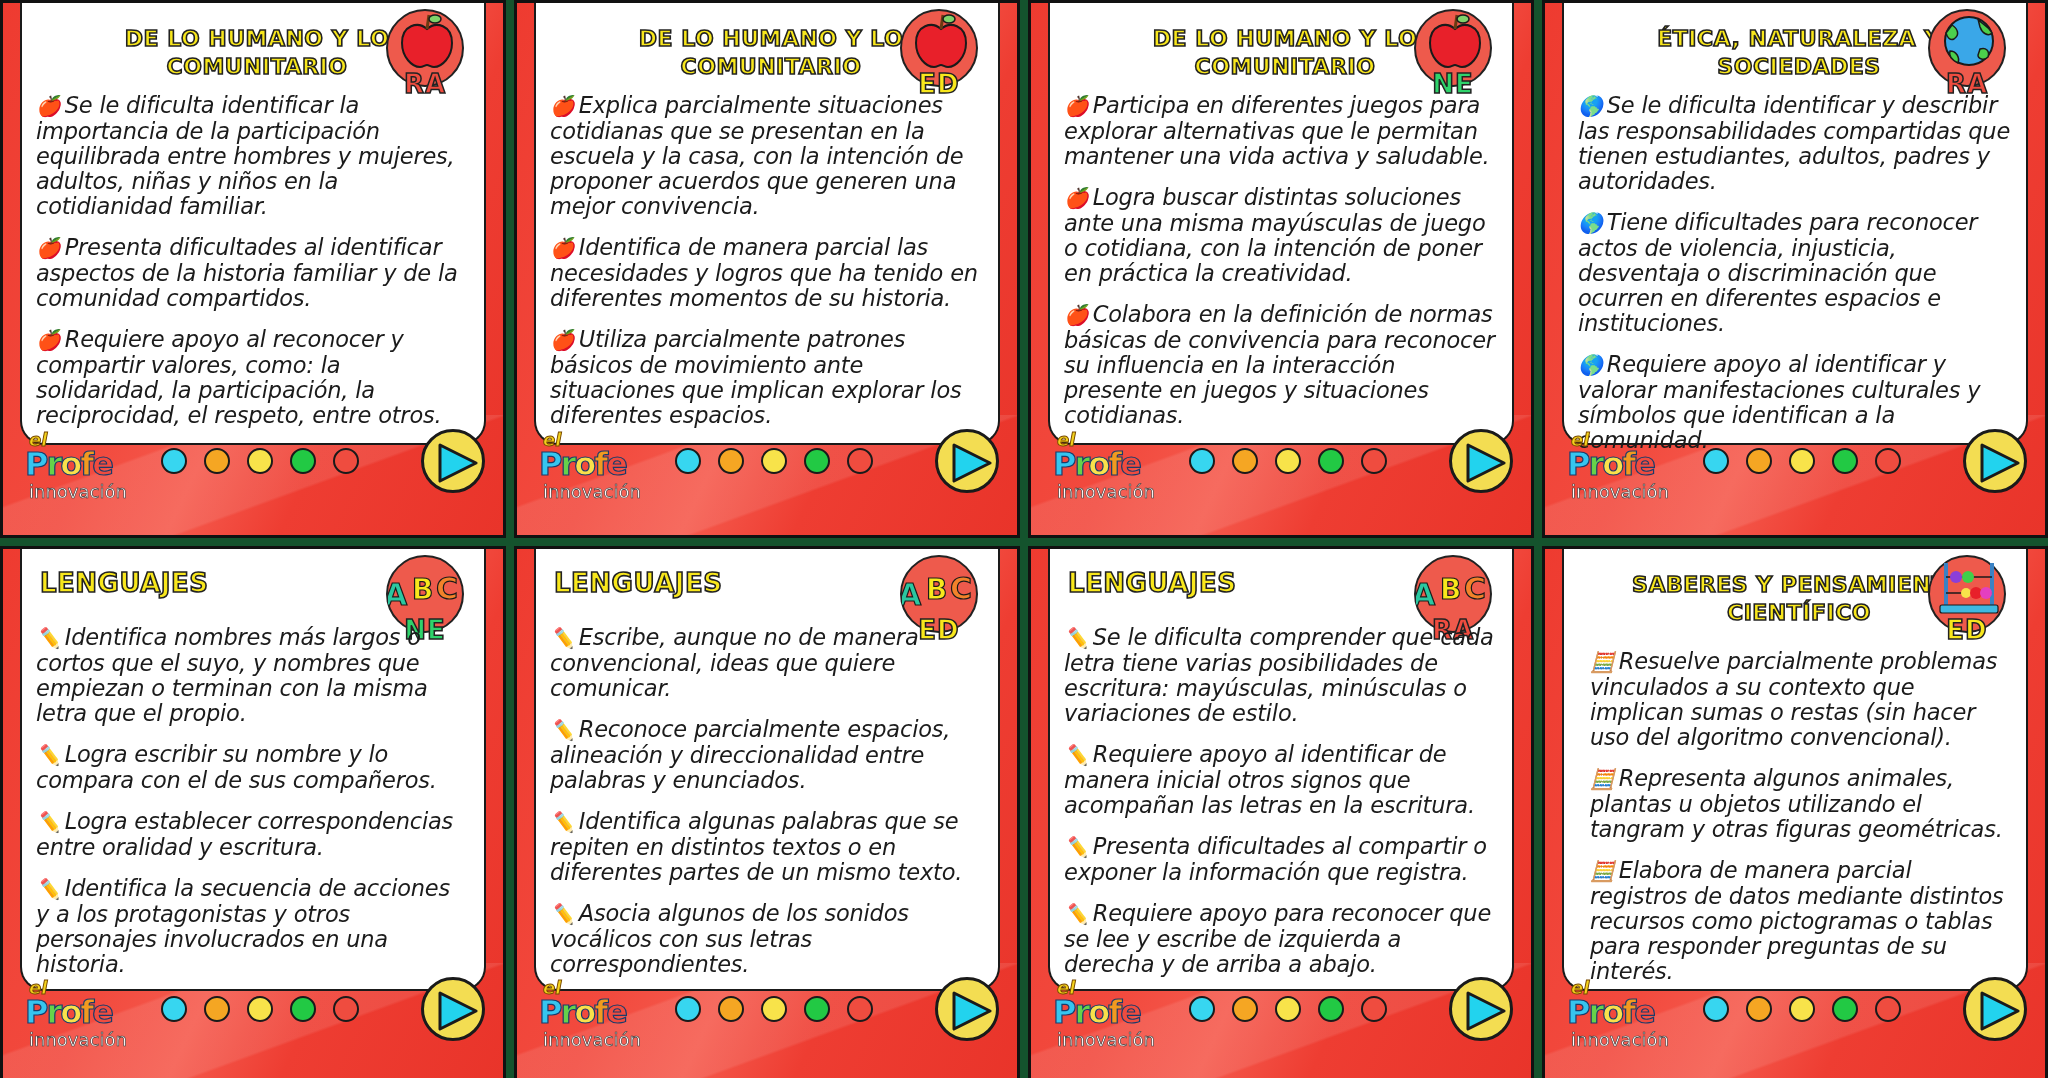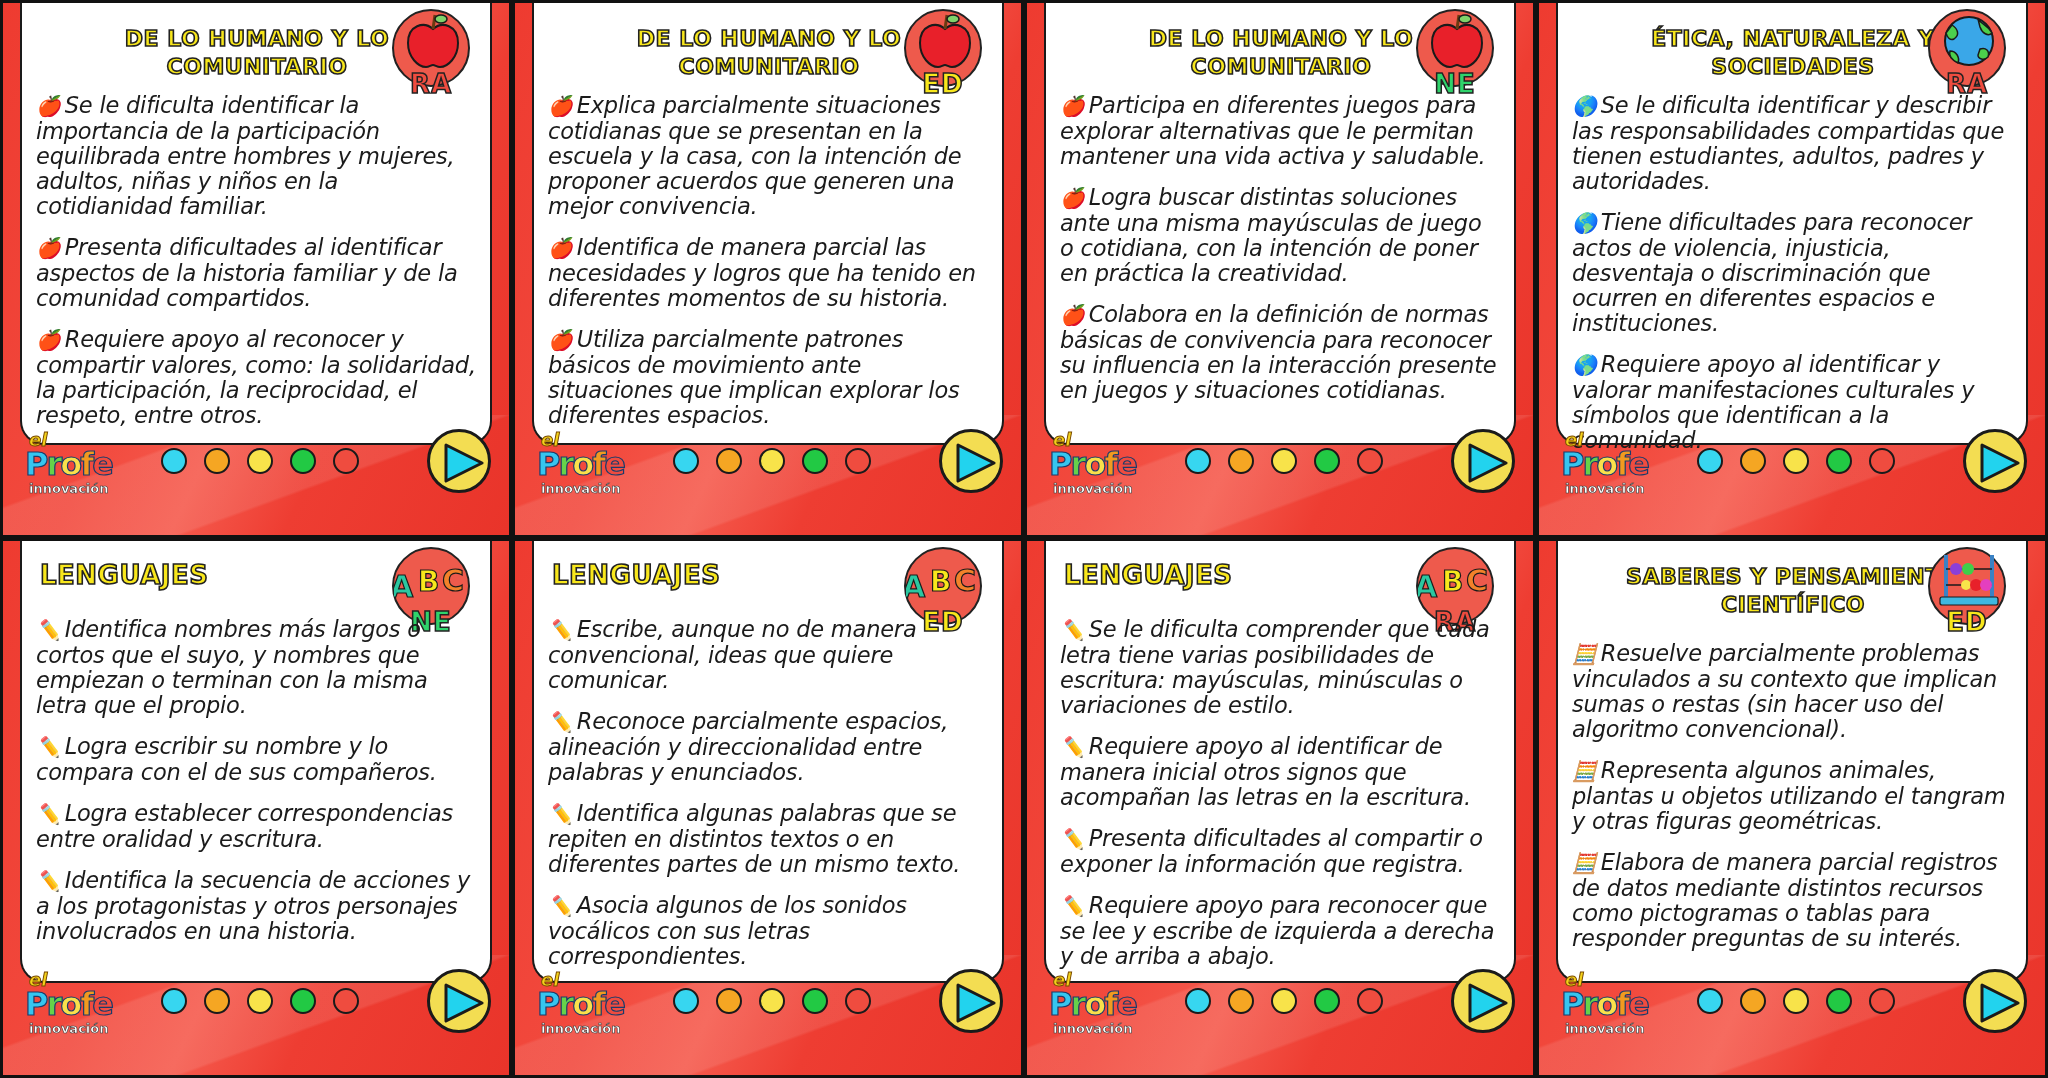--- a/index.html
+++ b/index.html
@@ -3,21 +3,21 @@
 <meta charset="utf-8">
 <style>
   * { box-sizing: border-box; margin: 0; padding: 0; }
   html, body { width: 2048px; height: 1078px; background: #111; overflow: hidden; }
   body { font-family: "DejaVu Sans", sans-serif; }
   .grid {
     position: absolute; left: 0; top: 0; width: 2048px; height: 1078px;
     display: grid;
     grid-template-columns: repeat(4, 1fr);
     grid-template-rows: 538px 540px;
-    gap: 0;
+    gap: 8px;
     background: #14532d;
   }
   .card {
     position: relative;
     border: 3px solid #111;
     background: linear-gradient(115deg, #ee3b30 0%, #f24a3e 40%, #f55a4d 55%, #ee3d32 70%, #e9342a 100%);
     overflow: hidden;
   }
   .card::before {
     content: ""; position: absolute; left: 0; right: 0; bottom: 0; height: 120px;
@@ -68,21 +68,21 @@
   .logo {
     position: absolute; left: 20px; top: 10px; width: 100px; height: 70px;
   }
   .logo .el { position: absolute; left: 6px; top: -2px; font-weight: 900; font-size: 18px; color: #f4d21a; -webkit-text-stroke: 1px #7a4b00; font-style: italic; }
   .logo .profe { position: absolute; left: 2px; top: 14px; font-weight: 900; font-size: 32px; letter-spacing: -2px; -webkit-text-stroke: 1.2px #1a3c6b; }
   .logo .profe span:nth-child(1) { color: #36c5ef; }
   .logo .profe span:nth-child(2) { color: #66d24a; }
   .logo .profe span:nth-child(3) { color: #f9e04b; }
   .logo .profe span:nth-child(4) { color: #f29a1f; }
   .logo .profe span:nth-child(5) { color: #ef4c3f; }
-  .logo .sub { position: absolute; left: 6px; top: 50px; font-weight: 700; font-size: 13px; color: #fff; -webkit-text-stroke: 0.6px #333; }
+  .logo .sub { position: absolute; left: 6px; top: 50px; font-weight: 400; font-size: 18px; color: #fff; -webkit-text-stroke: 0.6px #333; }
   .dots { position: absolute; left: 158px; top: 27px; display: flex; gap: 17px; }
   .dot { width: 26px; height: 26px; border-radius: 50%; border: 2.5px solid #1a1a1a; }
   .play {
     position: absolute; right: 18px; top: 8px; width: 64px; height: 64px;
     border-radius: 50%; background: #f3dd52; border: 3px solid #1a1a1a;
   }
   .play svg { position: absolute; left: 13px; top: 11px; }
 </style>
 </head>
 <body>
@@ -378,21 +378,21 @@
             <line x1="16" y1="20" x2="62" y2="20" stroke="#1a1a1a" stroke-width="1.5"></line>
             <line x1="16" y1="36" x2="62" y2="36" stroke="#1a1a1a" stroke-width="1.5"></line>
             <circle cx="26" cy="20" r="6" fill="#8b3fd9"></circle>
             <circle cx="38" cy="20" r="6" fill="#3fcf4a"></circle>
             <circle cx="36" cy="36" r="5" fill="#f8e34a"></circle>
             <circle cx="46" cy="36" r="6" fill="#e8202a"></circle>
             <circle cx="56" cy="36" r="6" fill="#e43fbf"></circle>
           </svg>
       <span class="badge-code" style="color: rgb(248, 231, 28);">ED</span>
     </div>
-    <div class="items" style="top: 100px;">
+    <div class="items" style="top: 100px; margin-left: 12px;">
           <div class="item"><span class="emoji">🧮</span><span>Resuelve parcialmente problemas vinculados a su contexto que implican sumas o restas (sin hacer uso del algoritmo convencional).</span></div>
           <div class="item"><span class="emoji">🧮</span><span>Representa algunos animales, plantas u objetos utilizando el tangram y otras figuras geométricas.</span></div>
           <div class="item"><span class="emoji">🧮</span><span>Elabora de manera parcial registros de datos mediante distintos recursos como pictogramas o tablas para responder preguntas de su interés.</span></div>
         </div>
   </div>
   <div class="footer">
     <div class="logo">
       <span class="el">el</span>
       <span class="profe">
         <span>P</span><span>r</span><span>o</span><span>f</span><span>e</span>

